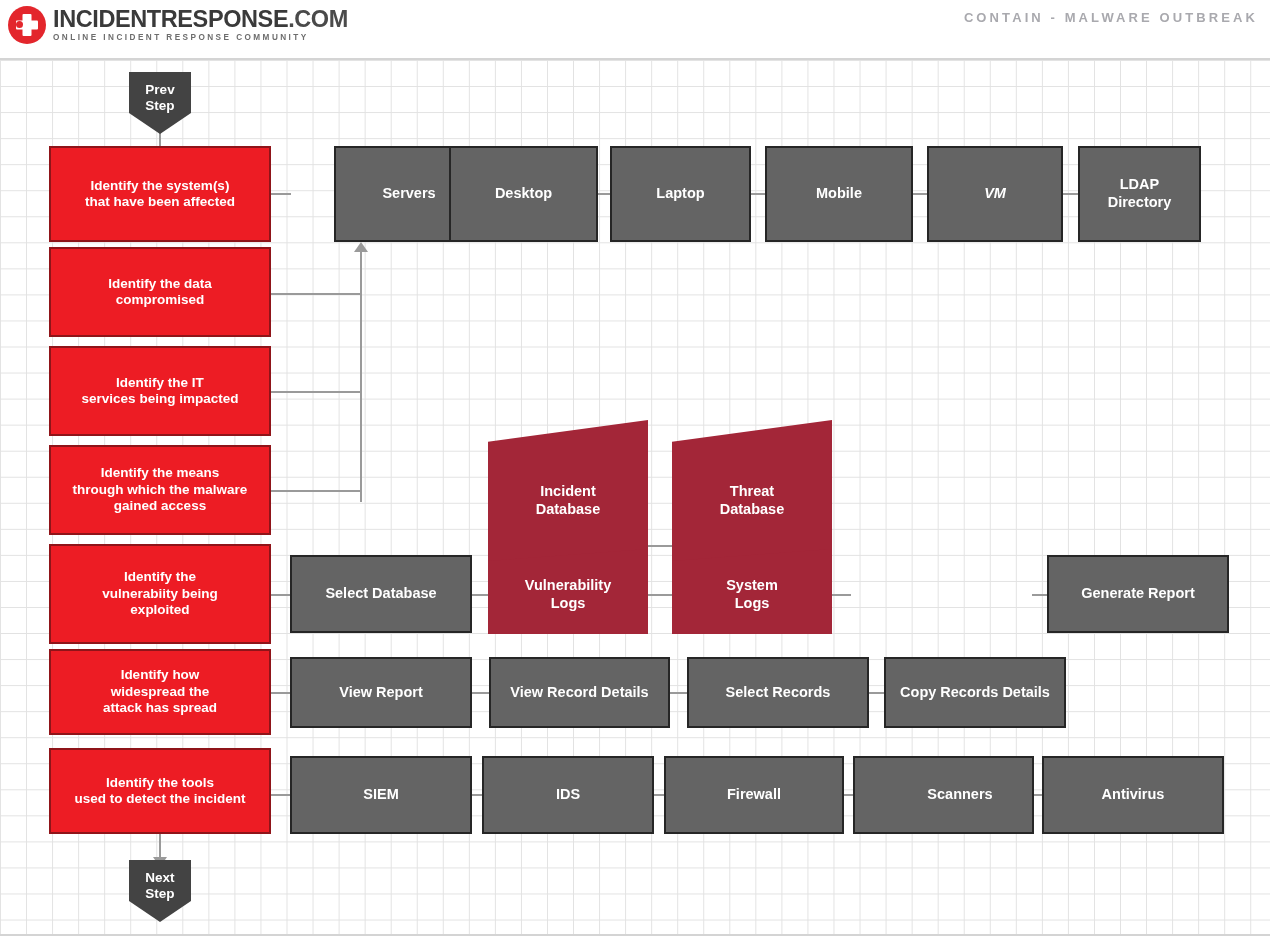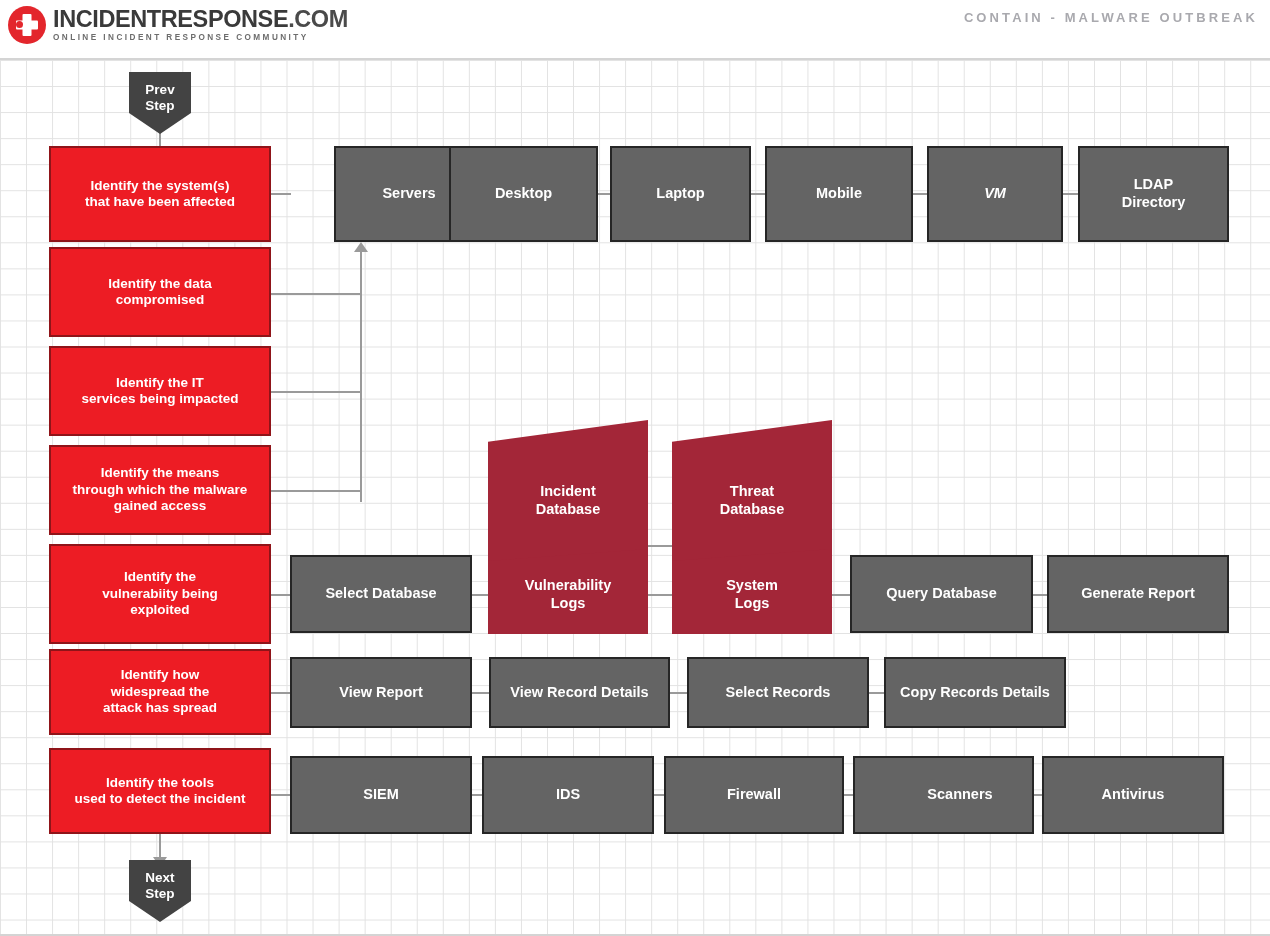--- a/index.html
+++ b/index.html
@@ -288,44 +288,41 @@
   </div>
   <div class="node node-gray" style="left:610px; top:86px;  width:141px; height:96px;">
     <span class="label">Laptop</span>
   </div>
   <div class="node node-gray" style="left:765px; top:86px;  width:148px; height:96px;">
     <span class="label">Mobile</span>
   </div>
   <div class="node node-gray" style="left:927px; top:86px;  width:136px; height:96px;font-style:italic;">
     <span class="label">VM</span>
   </div>
-  <div class="node node-gray" style="left:1078px; top:86px; width:151px; height:96px;">
+  <div class="node node-gray" style="left:1078px; top:86px; width:123px; height:96px;">
     <span class="label">LDAP<br>Directory</span>
   </div>
 
   <div class="node node-trap" style="left:488px; top:360px; width:160px; height:156px;">
     <span class="label">Incident<br>Database</span>
   </div>
   <div class="node node-trap" style="left:672px; top:360px; width:160px; height:156px;">
     <span class="label">Threat<br>Database</span>
   </div>
 
   <div class="node node-trap" style="left:488px; top:489px; width:160px; height:85px;">
     <span class="label">Vulnerability<br>Logs</span>
   </div>
   <div class="node node-trap" style="left:672px; top:489px; width:160px; height:85px;">
     <span class="label">System<br>Logs</span>
   </div>
 
   <div class="node node-gray" style="left:290px; top:495px; width:182px; height:78px;">
     <span class="label">Select Database</span>
   </div>
-  <div class="node node-gray" style="left:850px; top:495px; width:183px; height:78px;">
-    <span class="label">Query Database</span>
-  </div>
   <div class="node node-gray" style="left:1047px; top:495px; width:182px; height:78px;">
     <span class="label">Generate Report</span>
   </div>
 
   <div class="node node-gray" style="left:290px; top:597px; width:182px; height:71px;text-align:right;">
     <span class="label">View Report</span>
   </div>
   <div class="node node-gray" style="left:489px; top:597px; width:181px; height:71px;">
     <span class="label">View Record Details</span>
   </div>

